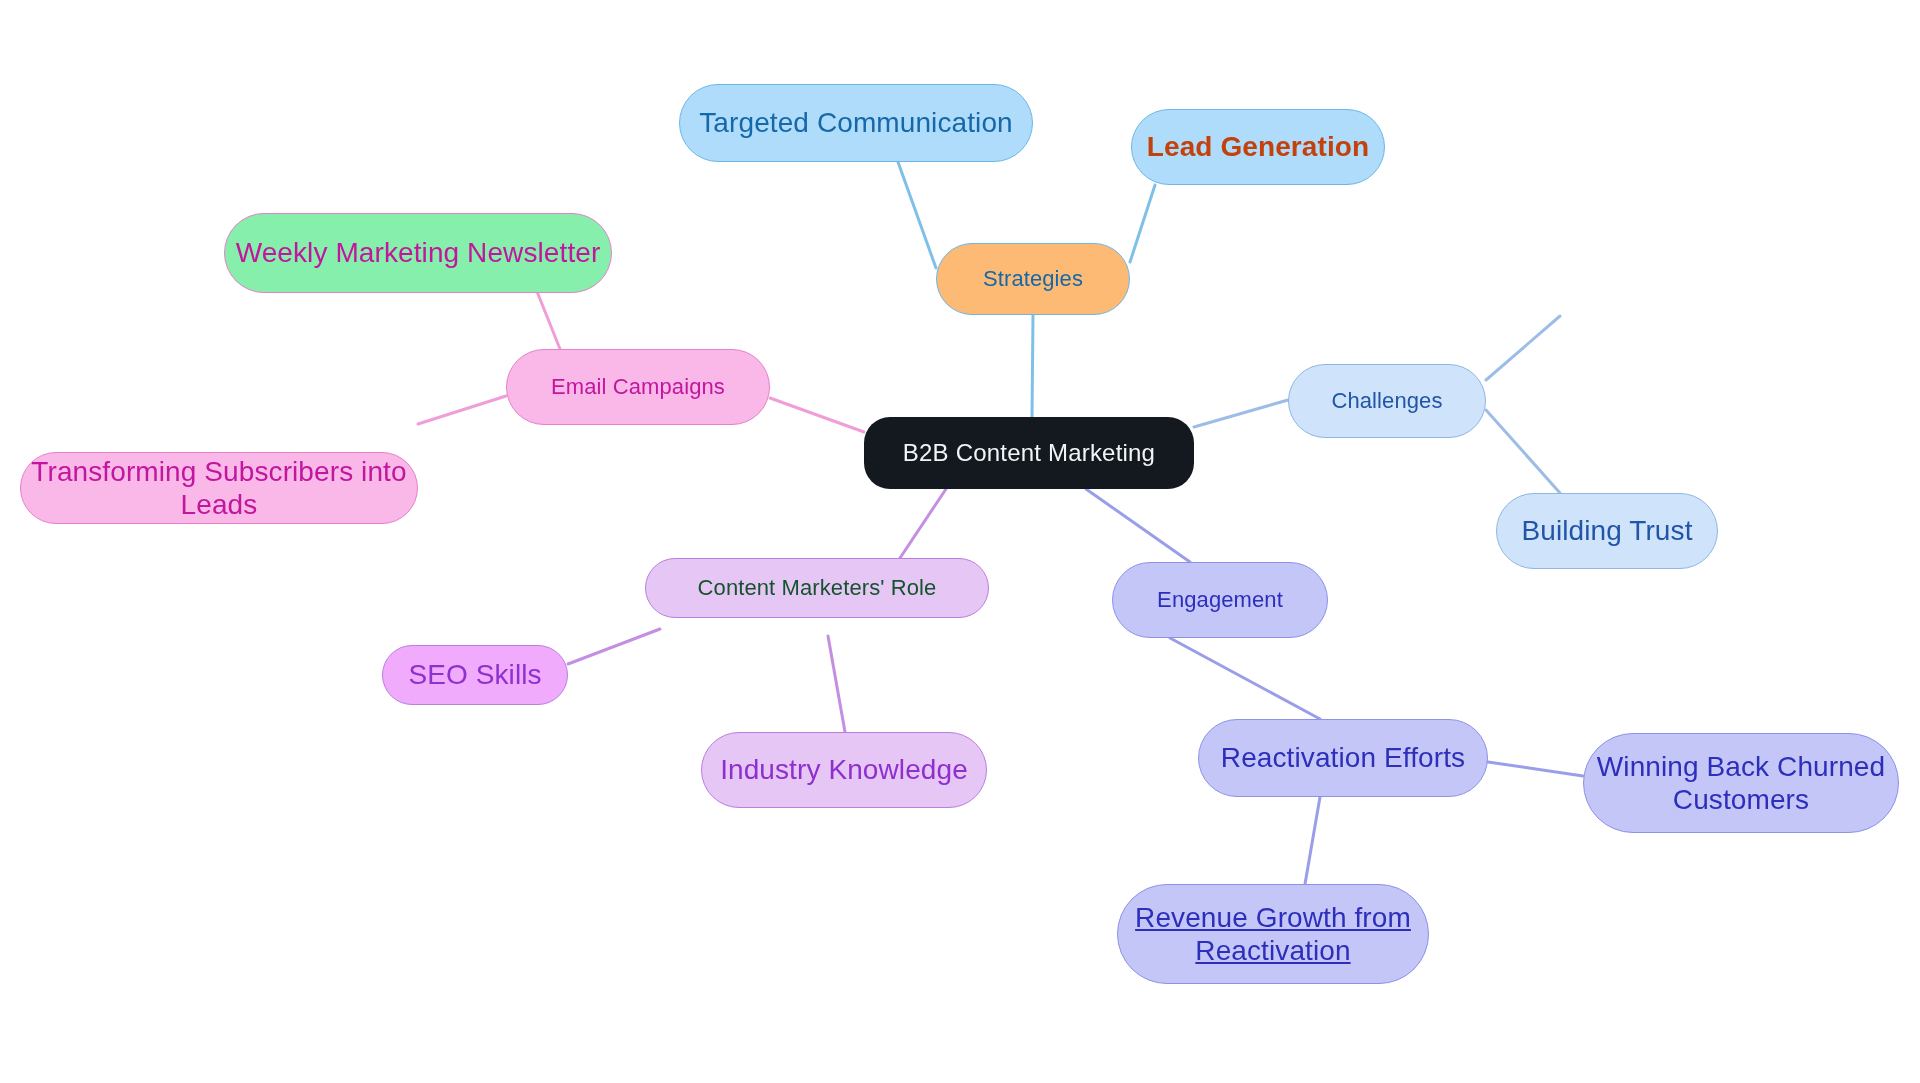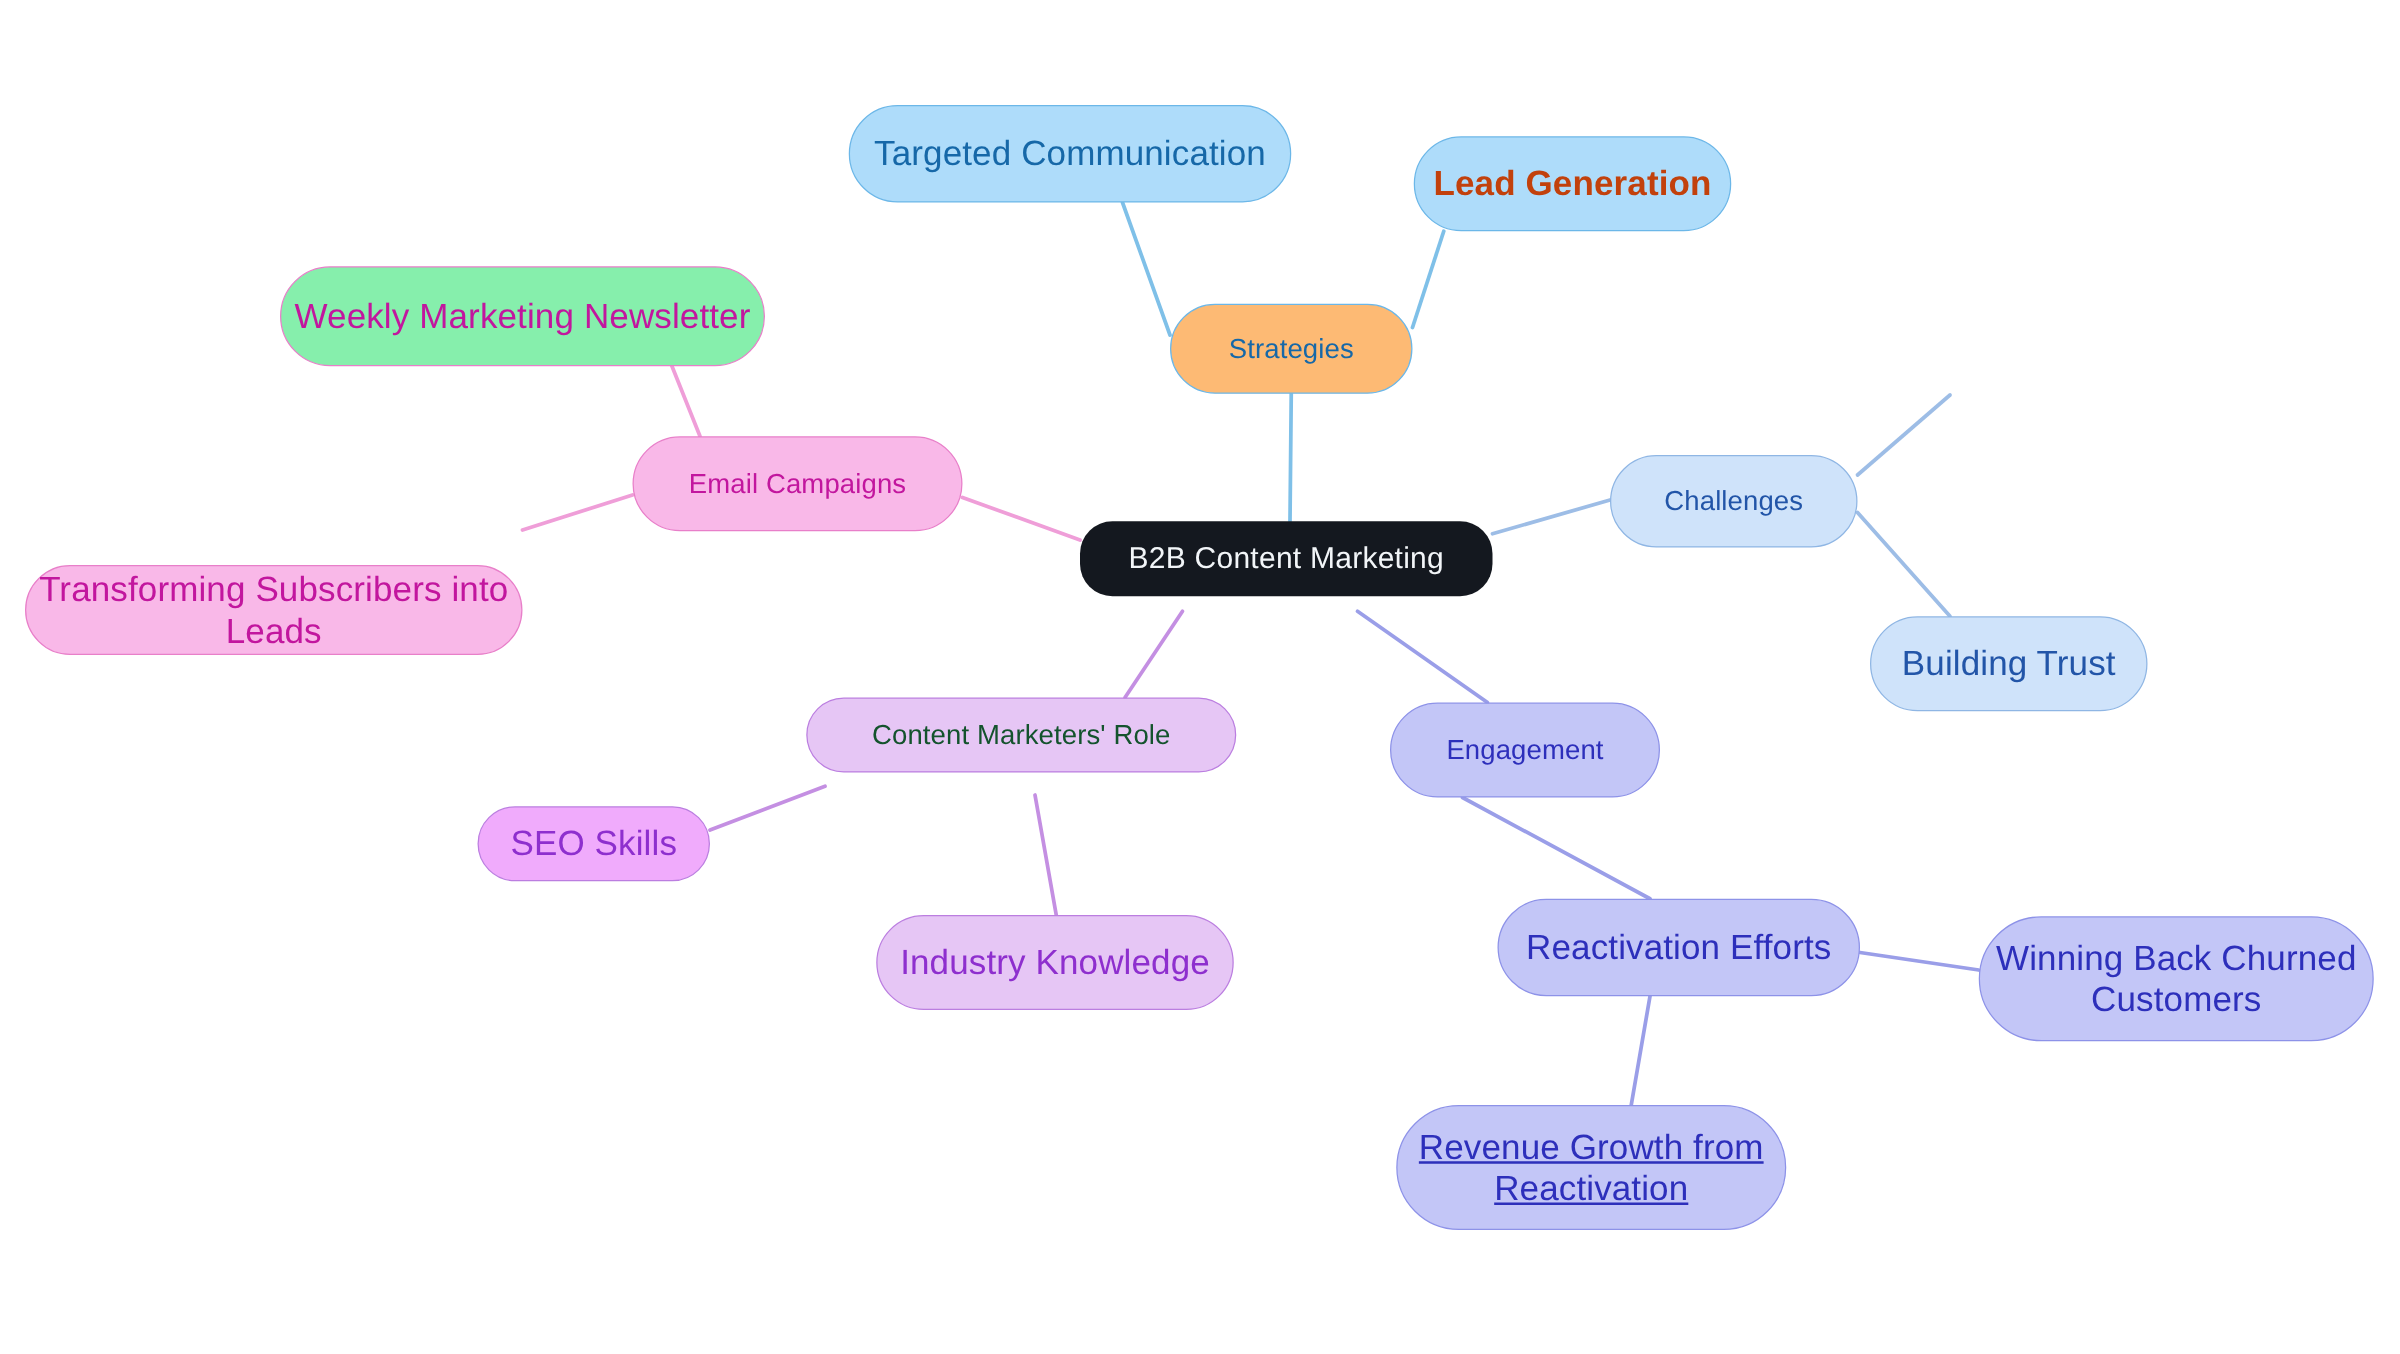--- a/index.html
+++ b/index.html
@@ -48,21 +48,21 @@
       <line x1="560" y1="349" x2="536" y2="289" stroke="#ef9ed8" stroke-width="3" stroke-linecap="round"></line>
       <line x1="506" y1="396" x2="418" y2="424" stroke="#ef9ed8" stroke-width="3" stroke-linecap="round"></line>
       <line x1="946" y1="489" x2="900" y2="558" stroke="#c48fe2" stroke-width="3" stroke-linecap="round"></line>
       <line x1="660" y1="629" x2="568" y2="664" stroke="#c48fe2" stroke-width="3" stroke-linecap="round"></line>
       <line x1="828" y1="636" x2="845" y2="732" stroke="#c48fe2" stroke-width="3" stroke-linecap="round"></line>
       <line x1="1086" y1="489" x2="1190" y2="562" stroke="#9a9ee8" stroke-width="3" stroke-linecap="round"></line>
       <line x1="1170" y1="638" x2="1320" y2="719" stroke="#9a9ee8" stroke-width="3" stroke-linecap="round"></line>
       <line x1="1488" y1="762" x2="1583" y2="776" stroke="#9a9ee8" stroke-width="3" stroke-linecap="round"></line>
       <line x1="1320" y1="797" x2="1305" y2="884" stroke="#9a9ee8" stroke-width="3" stroke-linecap="round"></line>
     </svg>
-<div class="node root" style="left: 864px; top: 417px; width: 330px; height: 60px; background: rgb(20, 24, 31); color: rgb(242, 245, 248);">B2B Content Marketing</div>
+<div class="node root" style="left: 864px; top: 417px; width: 330px; height: 72px; background: rgb(20, 24, 31); color: rgb(242, 245, 248);">B2B Content Marketing</div>
     <div class="node lvl1" style="left: 936px; top: 243px; width: 194px; height: 72px; background: #fdba74; border-color: rgb(108, 183, 232); color: rgb(22, 104, 168);">Strategies</div>
     <div class="node lvl2" style="left: 679px; top: 84px; width: 354px; height: 78px; background: rgb(174, 220, 250); border-color: rgb(108, 183, 232); color: rgb(22, 104, 168);">Targeted Communication</div>
     <div class="node lvl2" style="left: 1131px; top: 109px; width: 254px; height: 76px; background: rgb(174, 220, 250); border-color: rgb(108, 183, 232); color: #c2410c; font-weight: bold;">Lead Generation</div>
     <div class="node lvl1" style="left: 1288px; top: 364px; width: 198px; height: 74px; background: rgb(207, 227, 250); border-color: rgb(143, 182, 228); color: rgb(34, 85, 168);">Challenges</div>
     <div class="node lvl2" style="left: 1496px; top: 493px; width: 222px; height: 76px; background: rgb(207, 227, 250); border-color: rgb(143, 182, 228); color: rgb(34, 85, 168);">Building Trust</div>
     <div class="node lvl1" style="left: 506px; top: 349px; width: 264px; height: 76px; background: rgb(249, 184, 232); border-color: rgb(232, 127, 201); color: rgb(194, 22, 158);">Email Campaigns</div>
     <div class="node lvl2" style="left: 224px; top: 213px; width: 388px; height: 80px; background: #86efac; border-color: rgb(232, 127, 201); color: rgb(194, 22, 158);">Weekly Marketing Newsletter</div>
     <div class="node lvl2" style="left: 20px; top: 412px; width: 398px; height: 72px; background: rgb(249, 184, 232); border-color: rgb(232, 127, 201); color: rgb(194, 22, 158); margin-top: 40px;">Transforming Subscribers into
 Leads</div>
     <div class="node lvl1" style="left: 645px; top: 558px; width: 344px; height: 60px; background: rgb(230, 198, 245); border-color: rgb(187, 126, 224); color: #14532d;">Content Marketers' Role</div>

